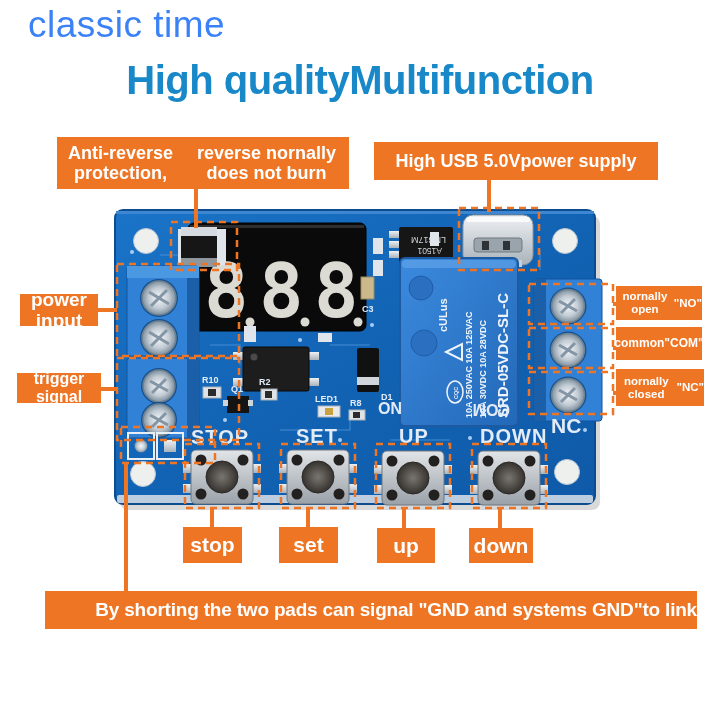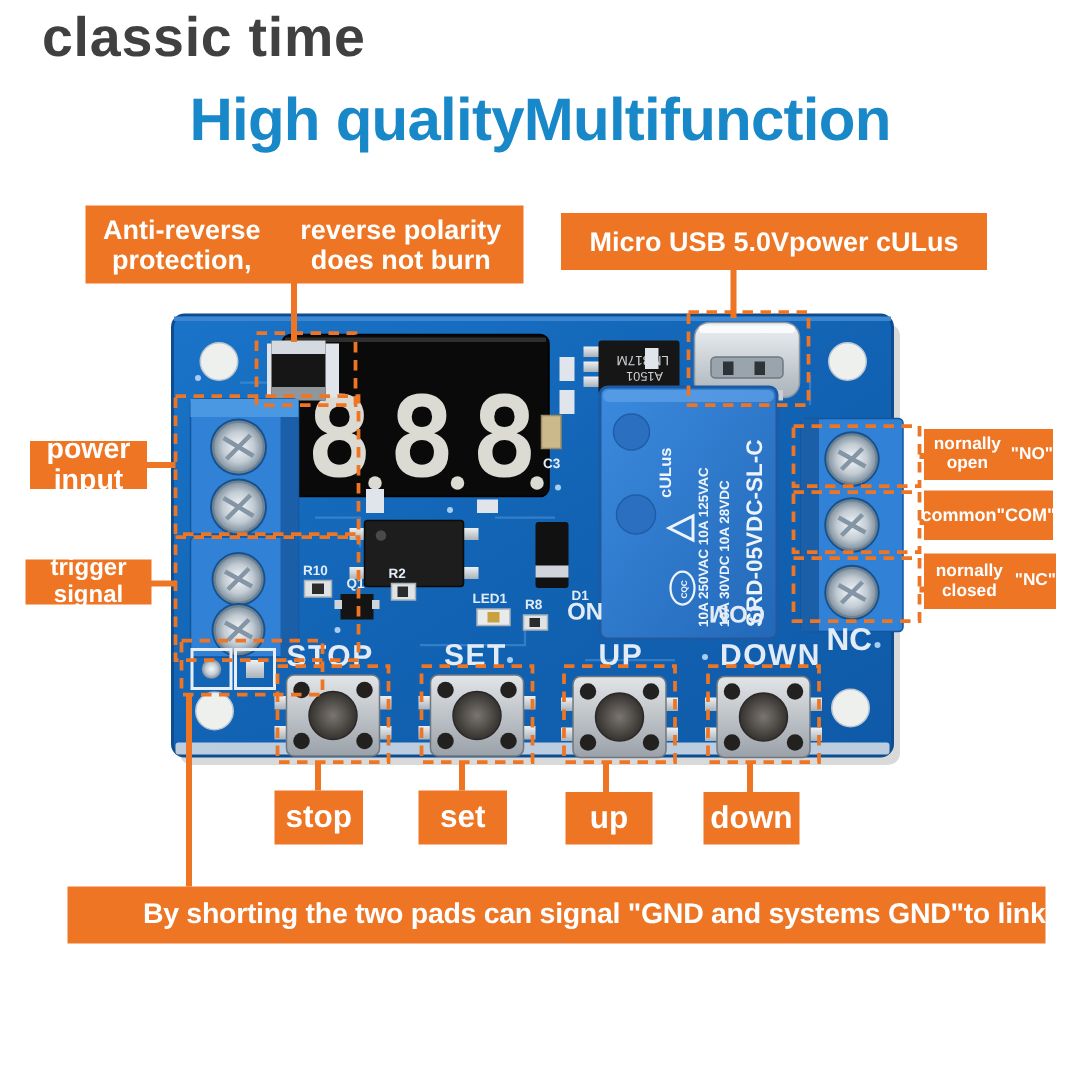--- a/index.html
+++ b/index.html
@@ -1,21 +1,21 @@
 <!DOCTYPE html>
 <html style="--accent-orange: #ED7524; --heading-blue: #1888C8; --pcb-blue: #1263B4; --relay-blue: #2E7CD3;"><head>
 <meta charset="utf-8">
 <style>
   html,body{margin:0;padding:0;}
   body{
     width:720px;height:720px;position:relative;background:#ffffff;overflow:hidden;
     font-family:"Liberation Sans", sans-serif;
   }
   .brand{
-    position:absolute;left:28px;top:4px;font-size:37px;font-weight:bold;color:#404040;
+    position:absolute;left:28px;top:4px;font-size:37px;font-weight:normal;color:#3b82f6;
     letter-spacing:0.5px;
   }
   .headline{
     position:absolute;left:0;top:58px;width:720px;display:flex;justify-content:center;
     font-size:40px;font-weight:bold;color:var(--heading-blue,#1888C8);letter-spacing:-0.5px;
   }
   .callout{
     position:absolute;background:var(--accent-orange,#ED7524);color:#fff;font-weight:bold;
     display:flex;flex-direction:row;align-items:center;justify-content:center;
     text-align:center;line-height:1.12;box-sizing:border-box;
@@ -335,25 +335,25 @@
 
 <div class="brand">classic time</div>
 
 <div class="headline">
   <span>High quality</span>
   <span>Multifunction</span>
 </div>
 
 <div class="callout co-anti">
   <span>Anti-reverse protection,</span>
-  <span>reverse polarity does not burn</span>
+  <span>reverse nornally does not burn</span>
 </div>
 
 <div class="callout co-usb">
-  <span>Micro USB 5.0Vpower cULus</span>
+  <span>High USB 5.0Vpower supply</span>
 </div>
 
 <div class="callout co-power">
   <span>power input</span>
 </div>
 
 <div class="callout co-trigger">
   <span>trigger signal</span>
 </div>
 

